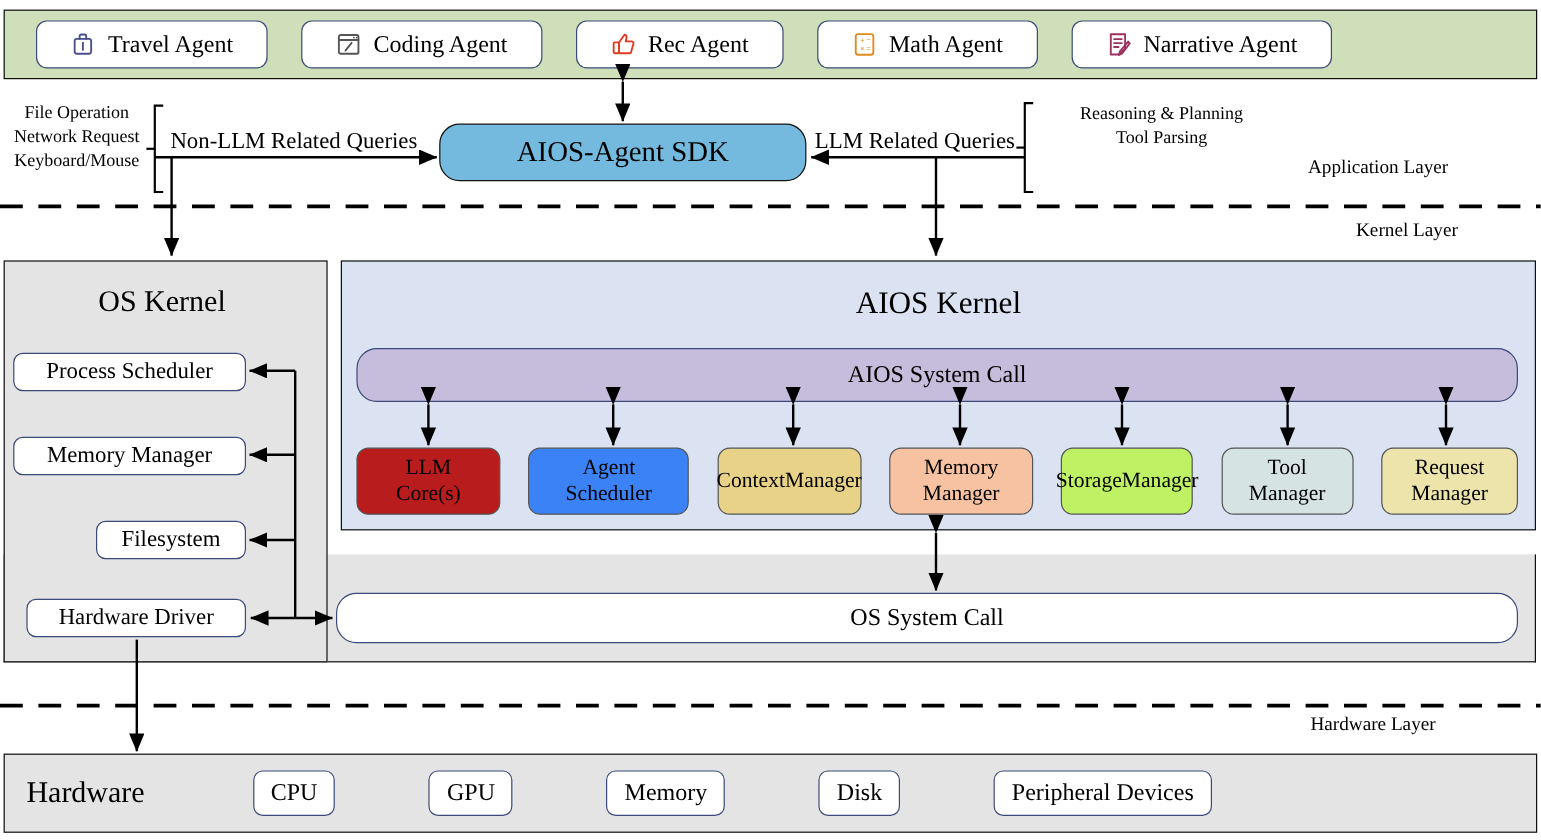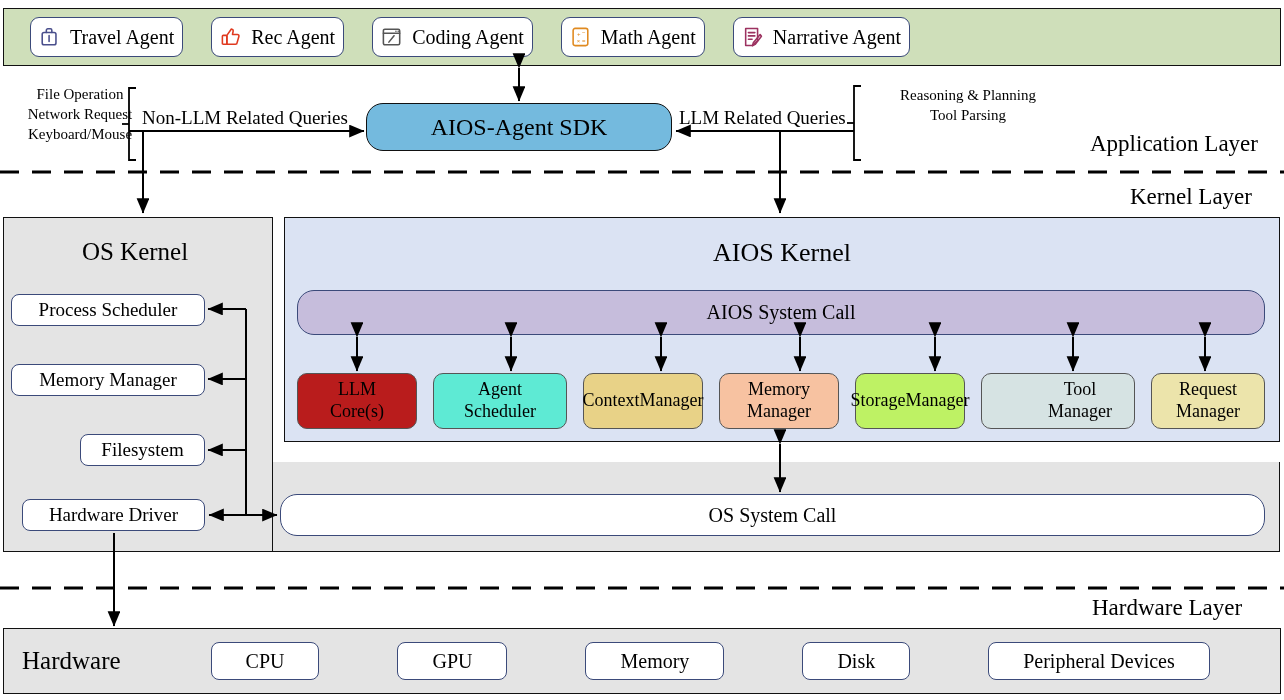--- a/index.html
+++ b/index.html
@@ -6,32 +6,32 @@
   body{width:1284px;height:700px;position:relative;
        font-family:"Liberation Serif","DejaVu Serif",serif;color:#000;overflow:hidden;}
   .abs{position:absolute;box-sizing:border-box;}
   .ctr{display:flex;align-items:center;justify-content:center;text-align:center;border-radius:17px;}
 
   
   #agent-band{left:3px;top:8px;width:1278px;height:58px;background:#cfdfba;border:1.5px solid #111;
               display:flex;align-items:center;}
   #agent-title{margin-left:18px;font-size:26px;white-space:nowrap;}
   .agent-chip{height:38px;background:#fff;border:1.6px solid #3b4a7a;border-radius:9px;
-              display:flex;align-items:center;padding:0 8px;gap:9px;}
+              display:flex;align-items:center;padding:0 28px;gap:9px;}
   .agent-chip span.lbl{font-size:20px;white-space:nowrap;}
   .ico{width:22px;height:22px;flex:0 0 22px;display:block;}
 
   
   #sdk-box{left:366px;top:103px;width:306px;height:48px;background:#74bade;border:1.5px solid #111;
            font-size:24px;}
   .qlabel{font-size:19px;white-space:nowrap;}
   .brlist{font-size:15px;line-height:1.33;white-space:nowrap;}
 
   
-  .layer-tag{font-size:23px;white-space:nowrap;}
+  .layer-tag{font-size:16px;white-space:nowrap;}
 
   
   #os-kernel{left:3px;top:217px;width:270px;height:335px;background:#e4e4e4;border:1.6px solid #111;}
   #os-kernel-title{left:0;top:238px;width:270px;font-size:25px;text-align:center;}
   .os-item{height:32px;background:#fff;border:1.6px solid #3b4a7a;border-radius:8px;font-size:19px;white-space:nowrap;}
 
   
   #aios-kernel{left:284px;top:217px;width:996px;height:225px;background:#dbe3f3;border:1.6px solid #111;}
   #aios-kernel-title{left:284px;top:238px;width:996px;font-size:26px;text-align:center;}
   #aios-syscall{left:297px;top:290px;width:968px;height:45px;background:#c6bddc;border:1.4px solid #3b4a7a;font-size:20px;}
@@ -39,56 +39,56 @@
 
   
   #os-wrap{left:3px;top:462px;width:1277px;height:90px;background:#e4e4e4;border:1.6px solid #111;border-top:none;}
   #os-syscall{left:280px;top:494px;width:985px;height:42px;background:#fff;border:1.5px solid #3b4a7a;font-size:20px;}
 
   
   #hw-band{left:3px;top:628px;width:1278px;height:66px;background:#e4e4e4;border:1.6px solid #111;
            display:flex;align-items:center;}
   #hw-title{margin-left:18px;font-size:25px;white-space:nowrap;}
   .hw-chip{height:36px;background:#fff;border:1.6px solid #3b4a7a;border-radius:8px;
-           display:flex;align-items:center;justify-content:center;padding:0 34px;font-size:20px;white-space:nowrap;}
+           display:flex;align-items:center;justify-content:center;padding:0 14px;font-size:20px;white-space:nowrap;}
 
   #vec{position:absolute;left:0;top:0;width:1284px;height:700px;pointer-events:none;}
 </style>
 </head>
 <body>
 
 <div class="abs" id="agent-band">
   <div id="agent-chips" style="display:flex;gap:28px;margin-left:26px;">
       <div class="agent-chip">
         <svg class="ico" viewBox="0 0 24 24">
           <rect x="3.5" y="7" width="15" height="13.5" rx="2" stroke="#4a4f8c" fill="none" stroke-width="1.7" stroke-linejoin="round" stroke-linecap="round"></rect>
           <path d="M8 7 V4.6 a1.6 1.6 0 0 1 1.6-1.6 h2.8 A1.6 1.6 0 0 1 14 4.6 V7" stroke="#4a4f8c" fill="none" stroke-width="1.7" stroke-linejoin="round" stroke-linecap="round"></path>
           <line x1="11" y1="10.5" x2="11" y2="17" stroke="#4a4f8c" fill="none" stroke-width="1.7" stroke-linejoin="round" stroke-linecap="round"></line>
         </svg>
         <span class="lbl">Travel Agent</span>
-      </div>
-      <div class="agent-chip">
-        <svg class="ico" viewBox="0 0 24 24">
-          <path d="M7.5 20 V10.2 L12.4 3.2 c1.6 .2 2.2 1.3 1.9 2.8 L13.6 9.2 H19 a1.7 1.7 0 0 1 1.6 2.2 l-1.9 6.6 A2 2 0 0 1 16.8 20 Z" stroke="#e03a20" fill="none" stroke-width="1.7" stroke-linejoin="round" stroke-linecap="round"></path>
-          <rect x="2.6" y="10.2" width="4.9" height="9.8" rx="1" stroke="#e03a20" fill="none" stroke-width="1.7" stroke-linejoin="round" stroke-linecap="round"></rect>
-        </svg>
-        <span class="lbl">Rec Agent</span>
       </div>
       <div class="agent-chip">
         <svg class="ico" viewBox="0 0 24 24">
           <rect x="2.6" y="3.5" width="17.8" height="17" rx="1.6" stroke="#555555" fill="none" stroke-width="1.7" stroke-linejoin="round" stroke-linecap="round"></rect>
           <line x1="2.6" y1="8" x2="20.4" y2="8" stroke="#555555" fill="none" stroke-width="1.7" stroke-linejoin="round" stroke-linecap="round"></line>
           <circle cx="16.3" cy="5.8" r="0.85" fill="#555555" stroke="none"></circle>
           <circle cx="18.8" cy="5.8" r="0.85" fill="#555555" stroke="none"></circle>
           <line x1="8.6" y1="17.6" x2="14.2" y2="10.6" stroke="#555555" fill="none" stroke-width="1.7" stroke-linejoin="round" stroke-linecap="round"></line>
         </svg>
         <span class="lbl">Coding Agent</span>
       </div>
       <div class="agent-chip">
         <svg class="ico" viewBox="0 0 24 24">
+          <path d="M7.5 20 V10.2 L12.4 3.2 c1.6 .2 2.2 1.3 1.9 2.8 L13.6 9.2 H19 a1.7 1.7 0 0 1 1.6 2.2 l-1.9 6.6 A2 2 0 0 1 16.8 20 Z" stroke="#e03a20" fill="none" stroke-width="1.7" stroke-linejoin="round" stroke-linecap="round"></path>
+          <rect x="2.6" y="10.2" width="4.9" height="9.8" rx="1" stroke="#e03a20" fill="none" stroke-width="1.7" stroke-linejoin="round" stroke-linecap="round"></rect>
+        </svg>
+        <span class="lbl">Rec Agent</span>
+      </div>
+      <div class="agent-chip">
+        <svg class="ico" viewBox="0 0 24 24">
           <rect x="3.4" y="2.6" width="16" height="18.8" rx="2.2" stroke="#e08a20" fill="none" stroke-width="1.7" stroke-linejoin="round" stroke-linecap="round"></rect>
           <text x="7.6" y="10.4" font-size="6.6" fill="#e08a20" stroke="none" font-family="Liberation Sans, sans-serif">+</text>
           <text x="13.2" y="10.0" font-size="6.6" fill="#e08a20" stroke="none" font-family="Liberation Sans, sans-serif">−</text>
           <text x="7.4" y="18.4" font-size="6.4" fill="#e08a20" stroke="none" font-family="Liberation Sans, sans-serif">×</text>
           <text x="13.2" y="18.4" font-size="6.4" fill="#e08a20" stroke="none" font-family="Liberation Sans, sans-serif">=</text>
         </svg>
         <span class="lbl">Math Agent</span>
       </div>
       <div class="agent-chip">
         <svg class="ico" viewBox="0 0 24 24">
@@ -98,21 +98,21 @@
           <line x1="7" y1="14.4" x2="11" y2="14.4" stroke="#9c3260" fill="none" stroke-width="1.7" stroke-linejoin="round" stroke-linecap="round"></line>
           <path d="M19.8 9.4 L12.3 18.4 L11.4 21.6 L14.3 20.1 L21.2 11.1 Z" stroke="#9c3260" fill="none" stroke-width="1.7" stroke-linejoin="round" stroke-linecap="round"></path>
         </svg>
         <span class="lbl">Narrative Agent</span>
       </div>
     </div>
 </div>
 
 <div class="abs ctr" id="sdk-box">AIOS-Agent SDK</div>
 
-<div class="abs" style="left:20px;top:85px;width:120px;text-align:center;">
+<div class="abs" style="left:4px;top:85px;width:120px;text-align:center;">
   <div class="brlist">File Operation</div>
   <div class="brlist">Network Request</div>
   <div class="brlist">Keyboard/Mouse</div>
 </div>
 <div class="abs qlabel" style="left:142px;top:107px;">Non-LLM Related Queries</div>
 
 <div class="abs qlabel" style="left:679px;top:107px;">LLM Related Queries</div>
 <div class="abs" style="left:868px;top:86px;width:200px;text-align:center;">
   <div class="brlist">Reasoning &amp; Planning</div>
   <div class="brlist">Tool Parsing</div>
@@ -133,37 +133,37 @@
 <div class="abs ctr os-item" style="left:22px;top:499px;width:183px;">Hardware Driver</div>
 
 <div class="abs" id="aios-kernel"></div>
 <div class="abs" id="aios-kernel-title">AIOS Kernel</div>
 <div class="abs ctr" id="aios-syscall">AIOS System Call</div>
 <div class="abs" id="module-row" style="left:297px;top:373px;width:968px;height:56px;display:flex;justify-content:space-between;">
     <div class="mod ctr" style="background: #b91c1c; width: 118px; flex-direction: column;">
       <div>LLM</div>
       <div>Core(s)</div>
     </div>
-    <div class="mod ctr" style="background: #5eead4; width: 132px; flex-direction: column;">
+    <div class="mod ctr" style="background: #3b82f6; width: 132px; flex-direction: column;">
       <div>Agent</div>
       <div>Scheduler</div>
     </div>
     <div class="mod ctr" style="background: rgb(232, 210, 135); width: 118px; flex-direction: row;">
       <div>Context</div>
       <div>Manager</div>
     </div>
     <div class="mod ctr" style="background: rgb(247, 194, 161); width: 118px; flex-direction: column;">
       <div>Memory</div>
       <div>Manager</div>
     </div>
     <div class="mod ctr" style="background: #bef264; width: 108px; flex-direction: row;">
       <div>Storage</div>
       <div>Manager</div>
     </div>
-    <div class="mod ctr" style="background: rgb(214, 227, 227); width: 108px; flex-direction: column; padding-left: 44px;">
+    <div class="mod ctr" style="background: rgb(214, 227, 227); width: 108px; flex-direction: column;">
       <div>Tool</div>
       <div>Manager</div>
     </div>
     <div class="mod ctr" style="background: rgb(236, 228, 171); width: 112px; flex-direction: column;">
       <div>Request</div>
       <div>Manager</div>
     </div>
   </div>
 
 <div class="abs" id="hw-band">

